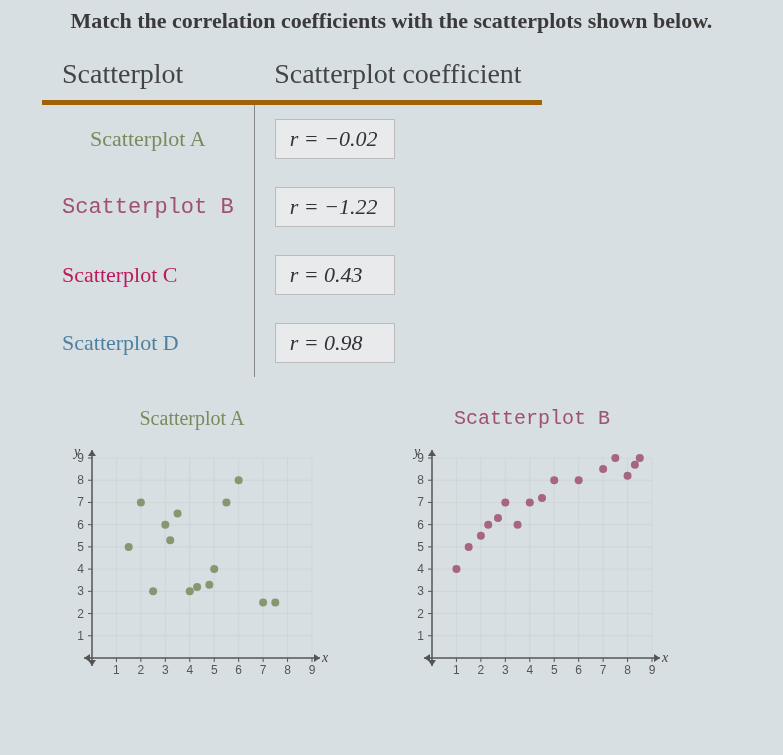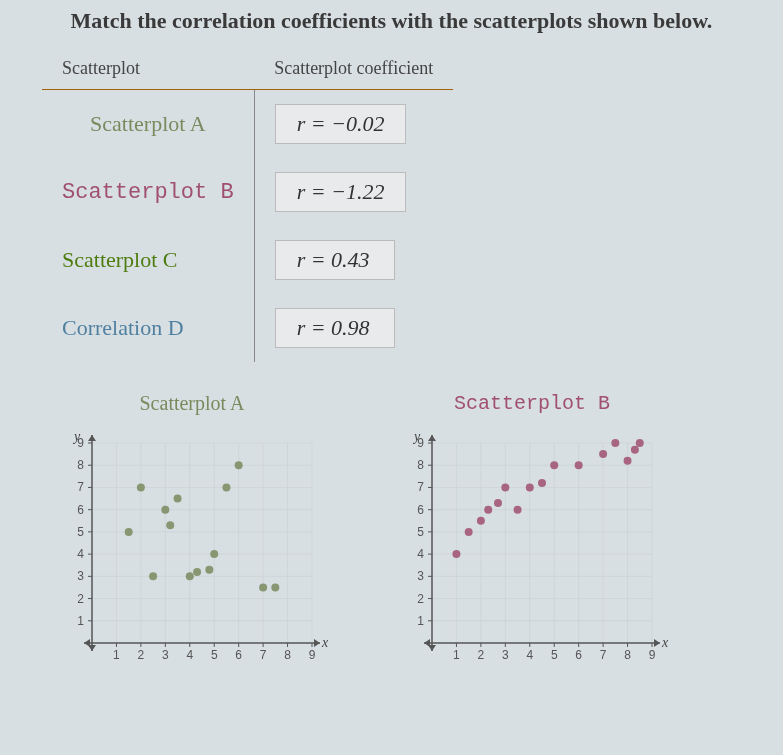--- a/index.html
+++ b/index.html
@@ -18,42 +18,42 @@
       margin-bottom: 18px;
       text-align: center;
     }
     .match-table {
       border-collapse: collapse;
       margin-left: 30px;
       margin-bottom: 30px;
     }
     .match-table th {
       font-weight: normal;
-      font-size: 18px;
+      font-size: 28px;
       color: #444;
       padding: 6px 20px 10px 20px;
       text-align: left;
-      border-bottom: 1px solid #a16207;
+      border-bottom: 5px solid #a16207;
     }
     .match-table td {
       padding: 14px 20px;
       font-size: 22px;
     }
     .match-table td.label-cell {
       border-right: 1px solid #888;
     }
     .sp-a { color: #7a8a5e; text-align: center; }
     .sp-b { color: #a05070; font-family: Liberation Mono, monospace; }
-    .sp-c { color: #4d7c0f; }
+    .sp-c { color: #be185d; }
     .sp-d { color: #5080a0; }
     .coef-box {
       display: inline-block;
       border: 1px solid #bbb;
       background: #e8eaec;
-      padding: 6px 21px;
+      padding: 6px 14px;
       font-family: 'Times New Roman', serif;
       font-style: italic;
       color: #333;
       min-width: 120px;
     }
     .plots-row {
       display: flex;
       gap: 60px;
       margin-left: 40px;
       margin-top: 10px;
@@ -96,21 +96,21 @@
     </tr>
     <tr>
       <td class="label-cell sp-b">Scatterplot B</td>
       <td><span class="coef-box">r = −1.22</span></td>
     </tr>
     <tr>
       <td class="label-cell sp-c">Scatterplot C</td>
       <td><span class="coef-box">r = 0.43</span></td>
     </tr>
     <tr>
-      <td class="label-cell sp-d">Correlation D</td>
+      <td class="label-cell sp-d">Scatterplot D</td>
       <td><span class="coef-box">r = 0.98</span></td>
     </tr>
   </tbody>
 </table>
 
 <div class="plots-row">
   <div class="plot-wrap">
     <div class="plot-title sp-a">Scatterplot A</div>
     <svg class="scatter" id="plot-a" width="280" height="250">
         <line x1="64.44444444444444" y1="20" x2="64.44444444444444" y2="220" class="grid"></line>

